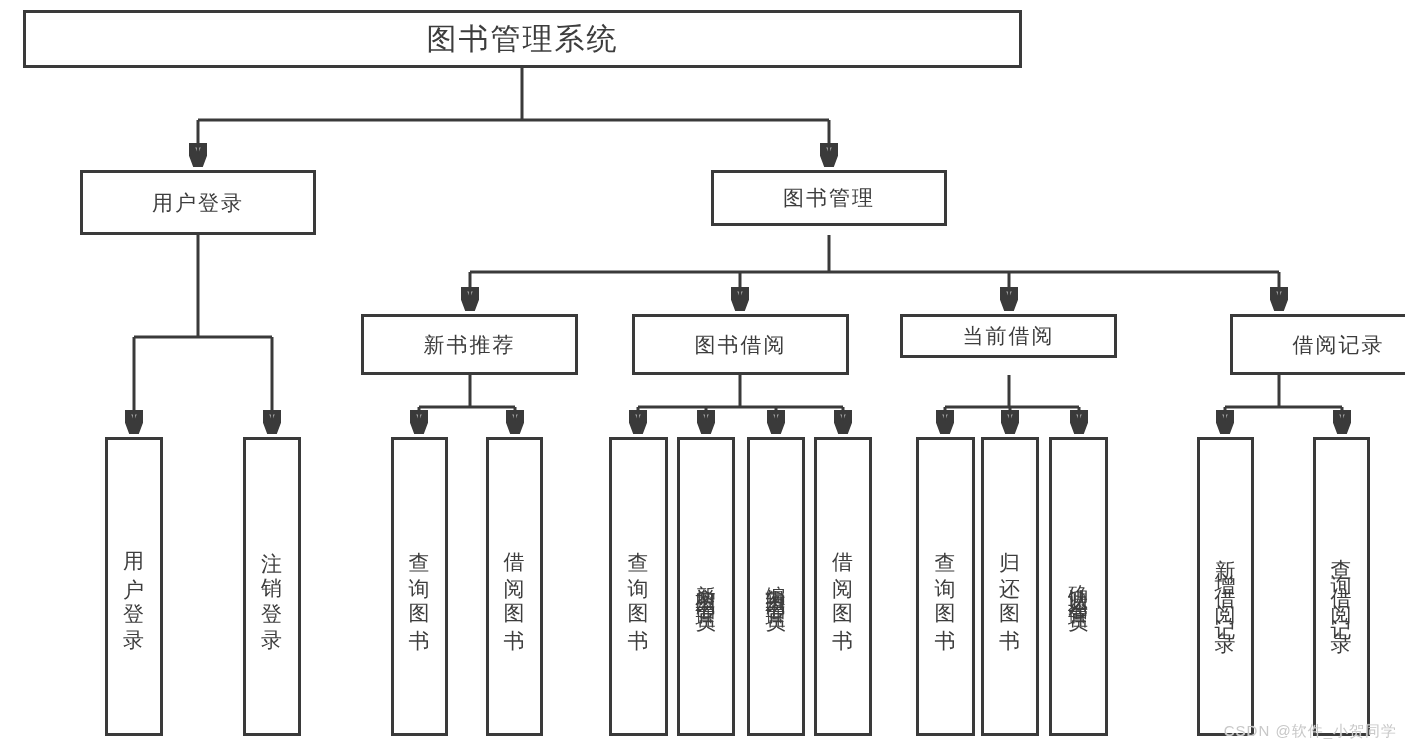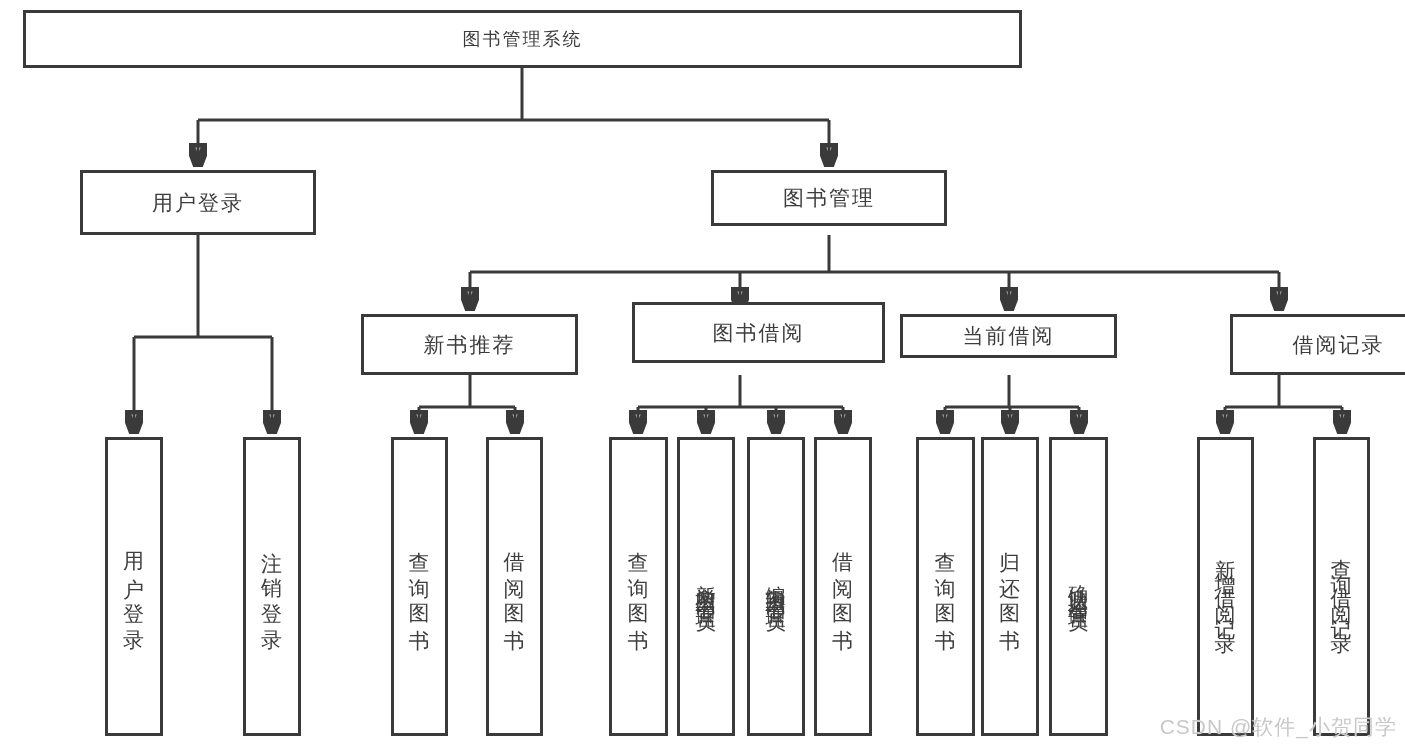--- a/index.html
+++ b/index.html
@@ -15,34 +15,34 @@
   .connectors line{stroke:#3a3a3a;stroke-width:3;marker-end:url(#arrowhead);}
   .box{
     position:absolute;
     box-sizing:border-box;
     border:3px solid #3a3a3a;
     background:#ffffff;
     display:flex;align-items:center;justify-content:center;
     color:#3d3d3d;
   }
   .hlabel{font-size:21px;letter-spacing:2px;white-space:nowrap;}
-  .rootbox{font-size:18px;}
+  .rootbox{font-size:30px;}
   .vbox span{
     writing-mode:vertical-rl;
     text-orientation:mixed;
     font-size:21px;
     line-height:1;
   }
   .v4 span{letter-spacing:26px;}
   .v6 span{letter-spacing:15px;}
   .vlong span{letter-spacing:4px;font-size:20px;}
   .watermark{
     position:absolute;
     right:8px;bottom:6px;
-    font-size:21px;
+    font-size:15px;
     color:#c8c8c8;
     text-shadow:0 0 1px #ffffff;
     letter-spacing:1px;
     white-space:nowrap;
   }
 </style>
 </head>
 <body>
 
 <div class="canvas">
@@ -82,21 +82,21 @@
     <line x1="1225" y1="407" x2="1225" y2="434"></line>
     <line x1="1342" y1="407" x2="1342" y2="434"></line>
   </svg>
 
   <div class="box hlabel rootbox" style="left:23px;top:10px;width:999px;height:58px">图书管理系统</div>
 
   <div class="box hlabel" style="left:80px;top:170px;width:236px;height:65px">用户登录</div>
   <div class="box hlabel" style="left:711px;top:170px;width:236px;height:56px">图书管理</div>
 
   <div class="box hlabel" style="left:361px;top:314px;width:217px;height:61px">新书推荐</div>
-  <div class="box hlabel" style="left:632px;top:302px;width:253px;height:61px">图书借阅</div>
+  <div class="box hlabel" style="left:632px;top:314px;width:217px;height:61px">图书借阅</div>
   <div class="box hlabel" style="left:900px;top:314px;width:217px;height:44px">当前借阅</div>
   <div class="box hlabel" style="left:1230px;top:314px;width:217px;height:61px">借阅记录</div>
 
   <div class="box vbox v4" style="left:105px;top:437px;width:58px;height:299px">
     <span>用户登录</span>
   </div>
   <div class="box vbox v4" style="left:243px;top:437px;width:58px;height:299px">
     <span>注销登录</span>
   </div>
 

